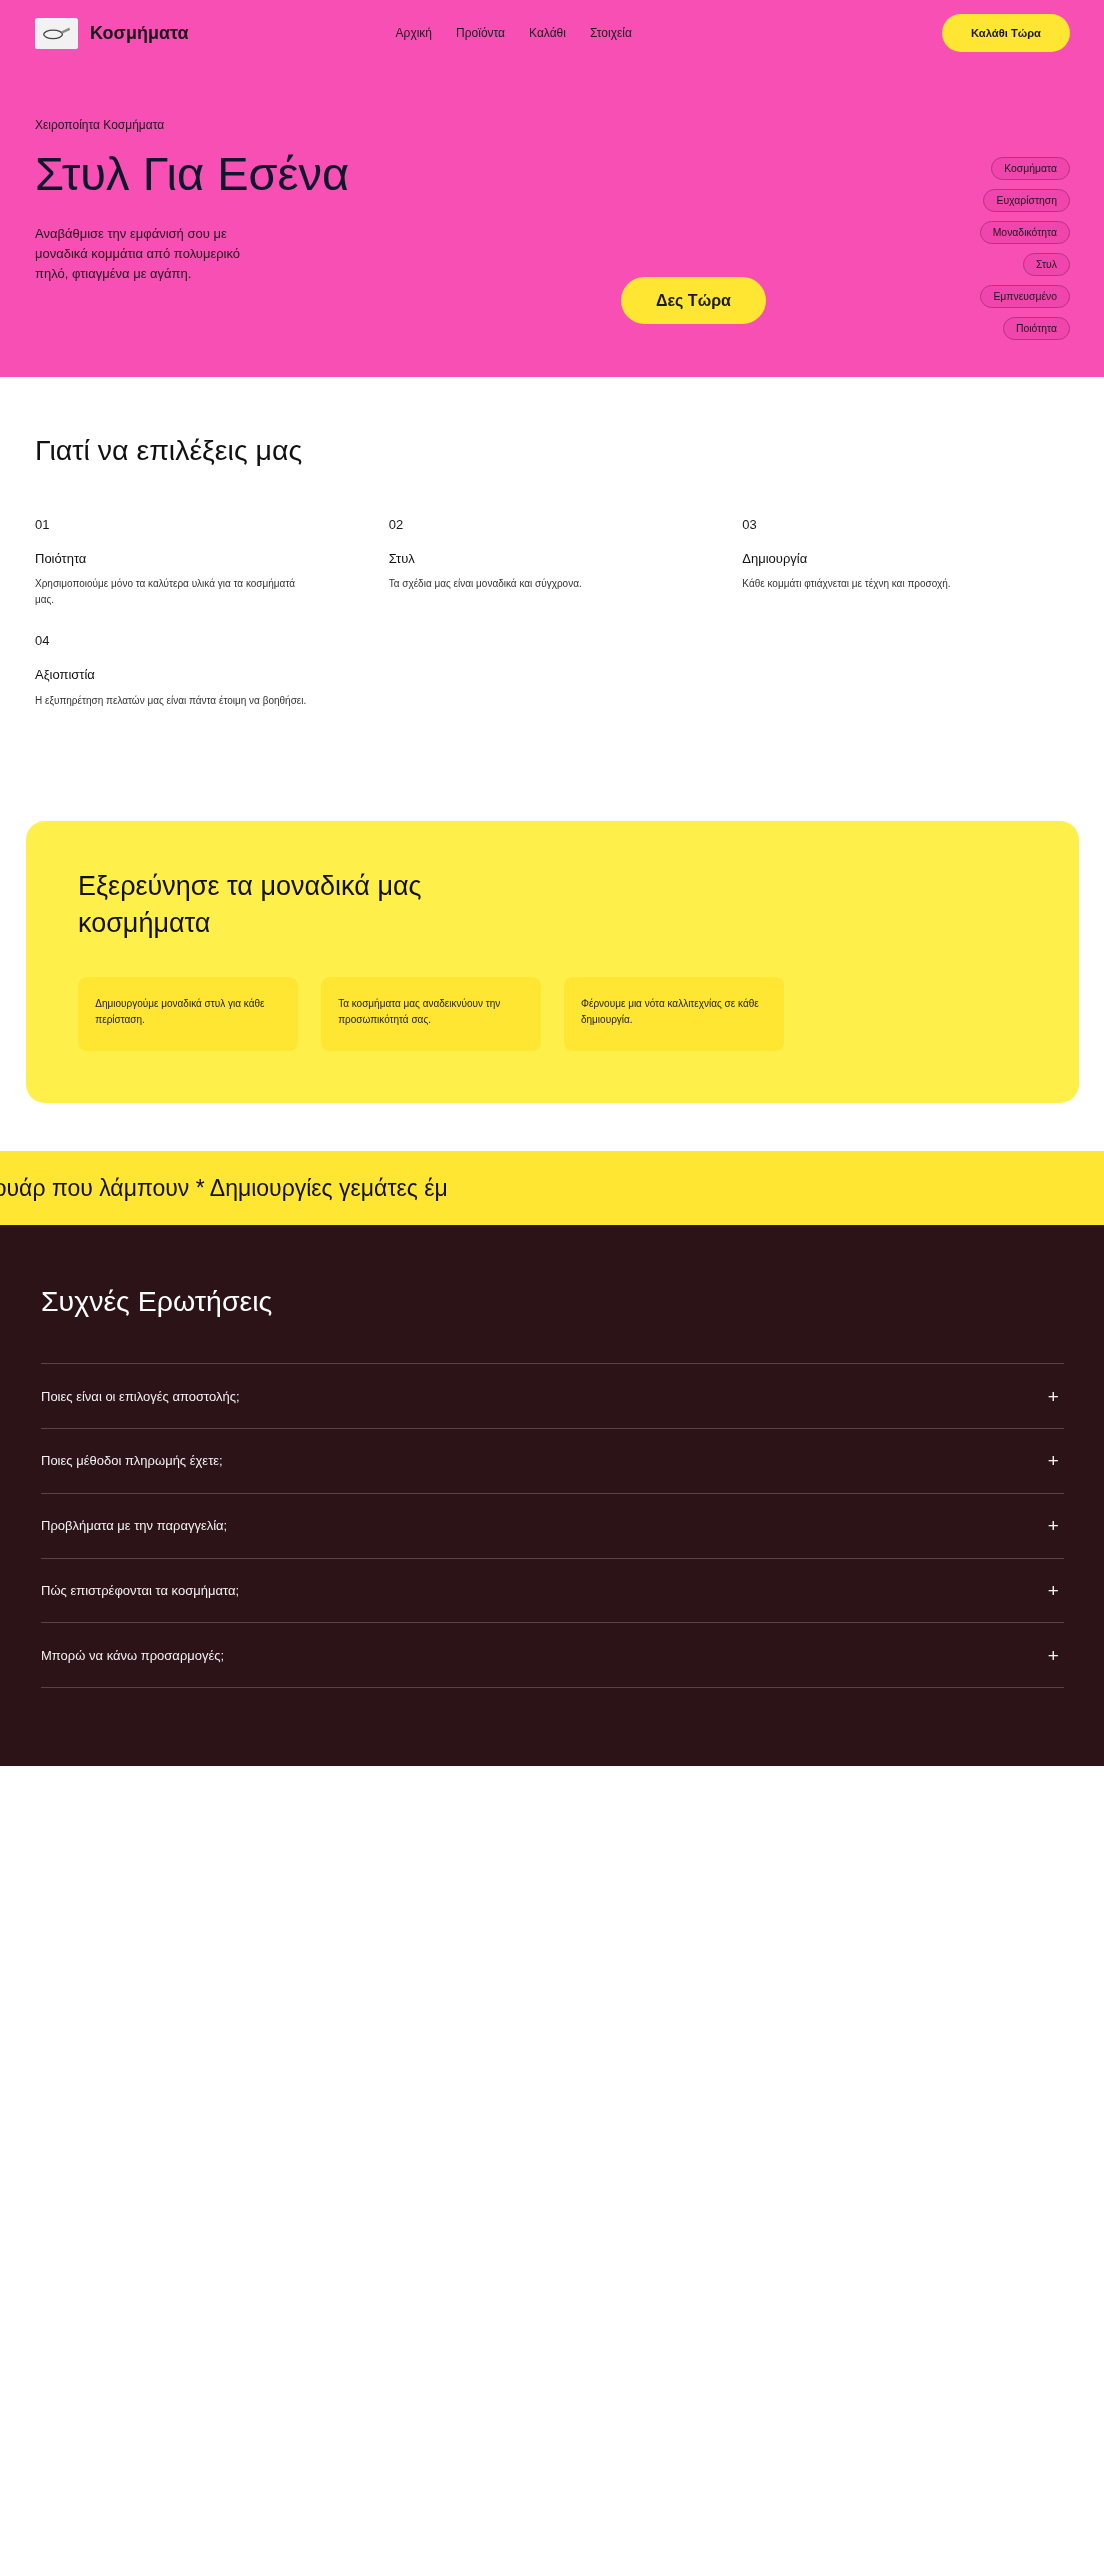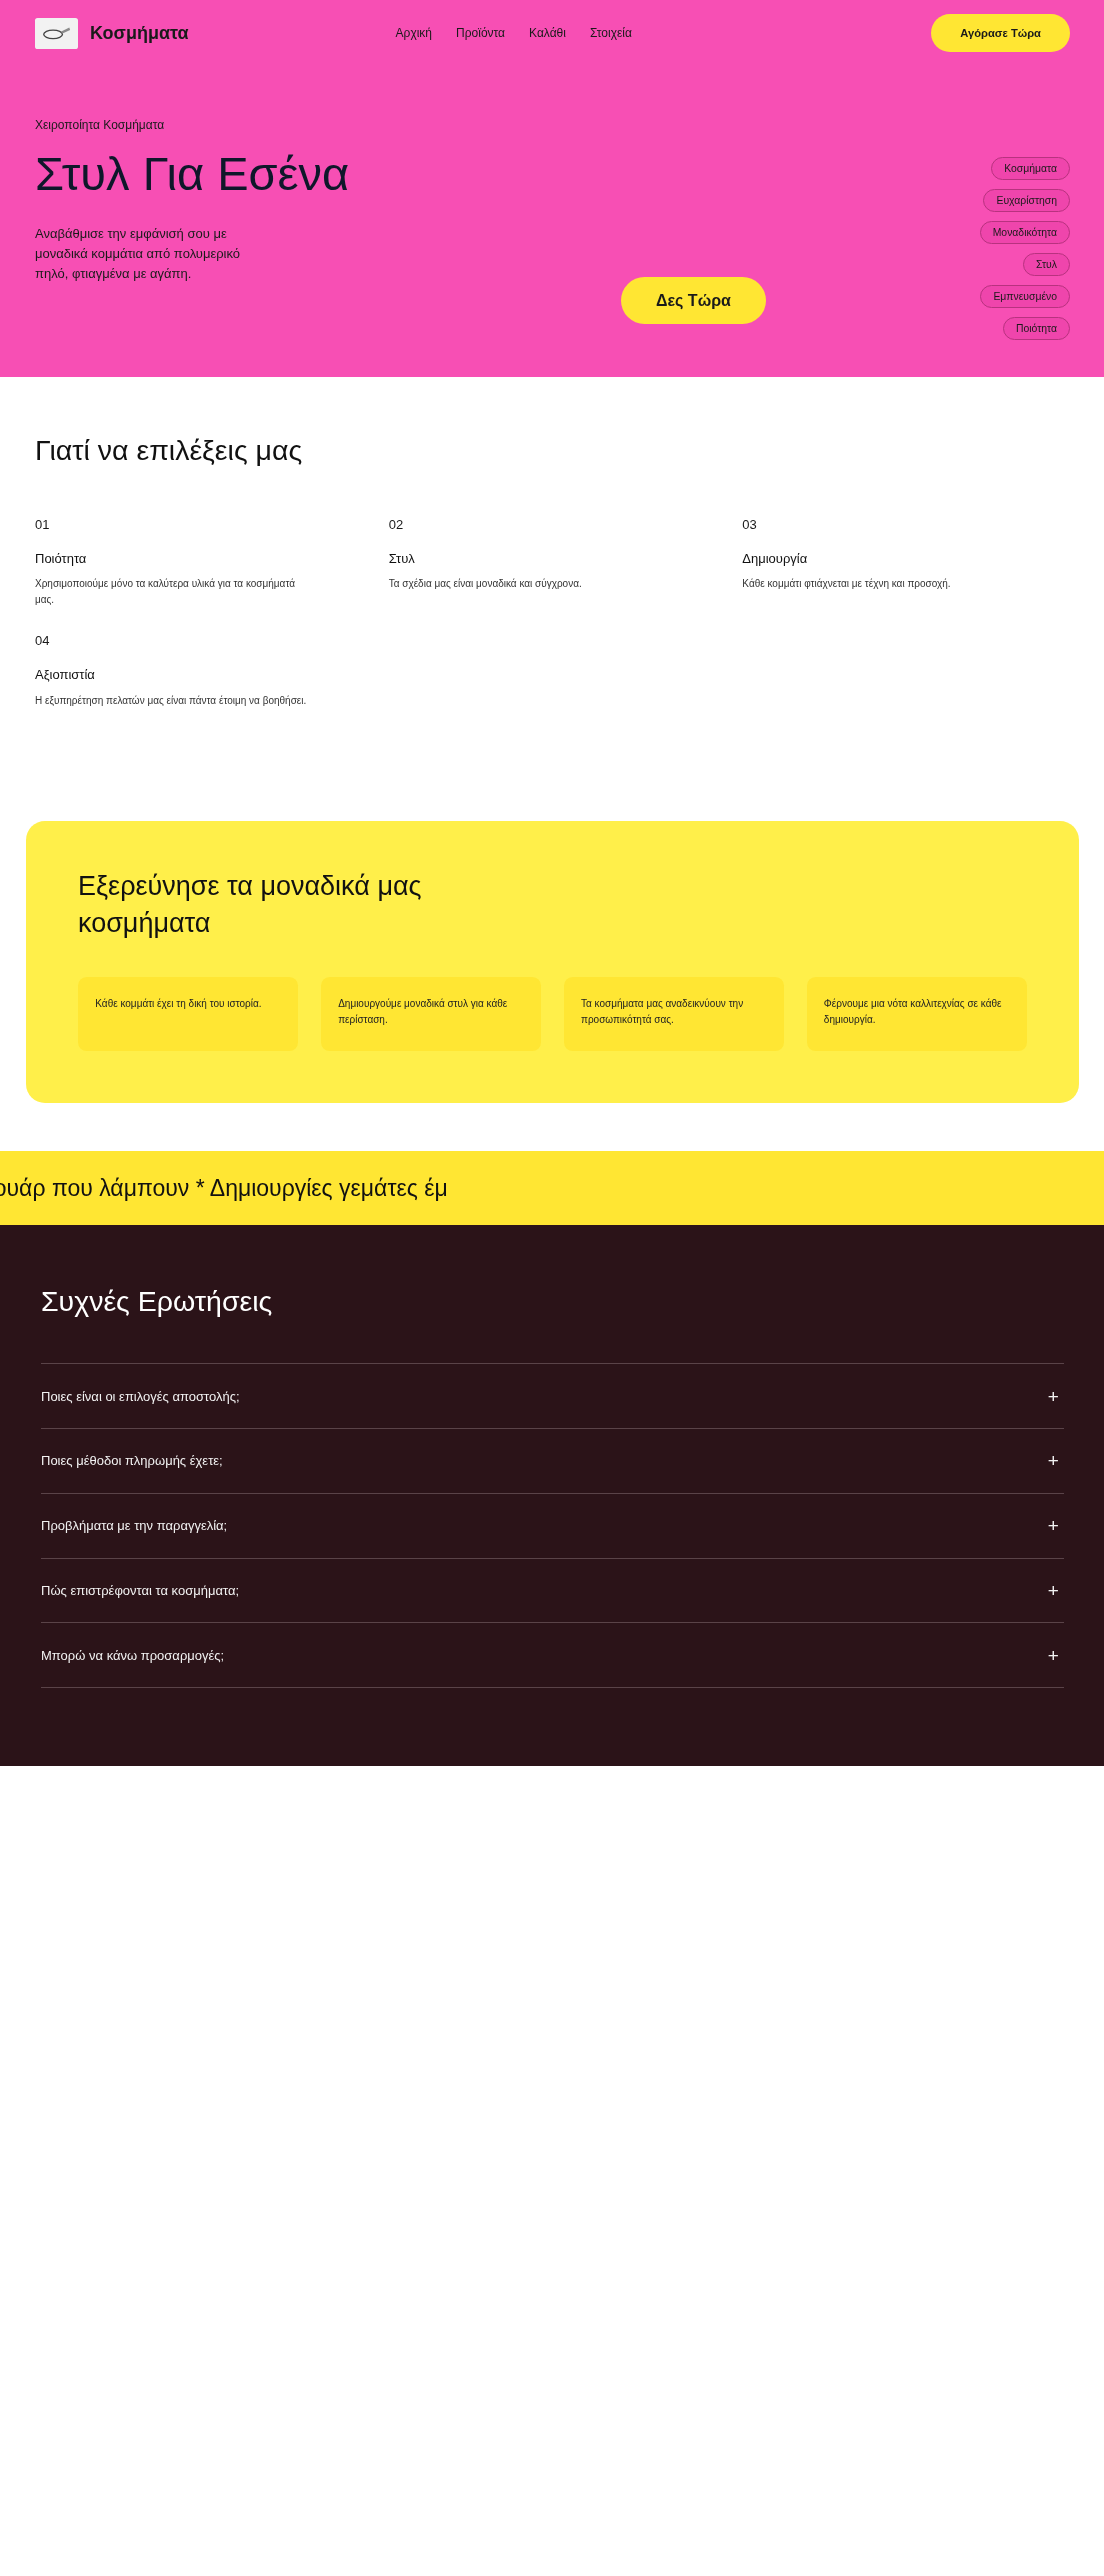--- a/index.html
+++ b/index.html
@@ -249,21 +249,21 @@
       <span class="brand-name">Κοσμήματα</span>
     </div>
 
     <div class="nav-links">
       <a class="nav-link" href="#">Αρχική</a>
       <a class="nav-link" href="#">Προϊόντα</a>
       <a class="nav-link" href="#">Καλάθι</a>
       <a class="nav-link" href="#">Στοιχεία</a>
     </div>
 
-    <button class="nav-cta">Αγόρασε Τώρα</button>
+    <button class="nav-cta">Καλάθι Τώρα</button>
   </nav>
 
   <div class="hero-body">
     <div class="hero-left">
       <div class="eyebrow">Χειροποίητα Κοσμήματα</div>
       <h1 class="hero-title">Στυλ Για Εσένα</h1>
       <p class="hero-sub">Αναβάθμισε την εμφάνισή σου με μοναδικά κομμάτια από πολυμερικό πηλό, φτιαγμένα με αγάπη.</p>
     </div>
 
     <div class="hero-btn-wrap">
@@ -309,21 +309,20 @@
       <div class="feature-text">Η εξυπηρέτηση πελατών μας είναι πάντα έτοιμη να βοηθήσει.</div>
     </div>
 
   </div>
 </section>
 
 <section class="explore-wrap">
   <div class="explore">
     <h2 class="explore-title">Εξερεύνησε τα μοναδικά μας κοσμήματα</h2>
     <div class="explore-cards">
-      <div class="explore-card">Κάθε κομμάτι έχει τη δική του ιστορία.</div>
       <div class="explore-card">Δημιουργούμε μοναδικά στυλ για κάθε περίσταση.</div>
       <div class="explore-card">Τα κοσμήματα μας αναδεικνύουν την προσωπικότητά σας.</div>
       <div class="explore-card">Φέρνουμε μια νότα καλλιτεχνίας σε κάθε δημιουργία.</div>
     </div>
   </div>
 </section>
 
 <div class="marquee">
   <div class="marquee-text">ξεσουάρ που λάμπουν * Δημιουργίες γεμάτες έμ</div>
 </div>

